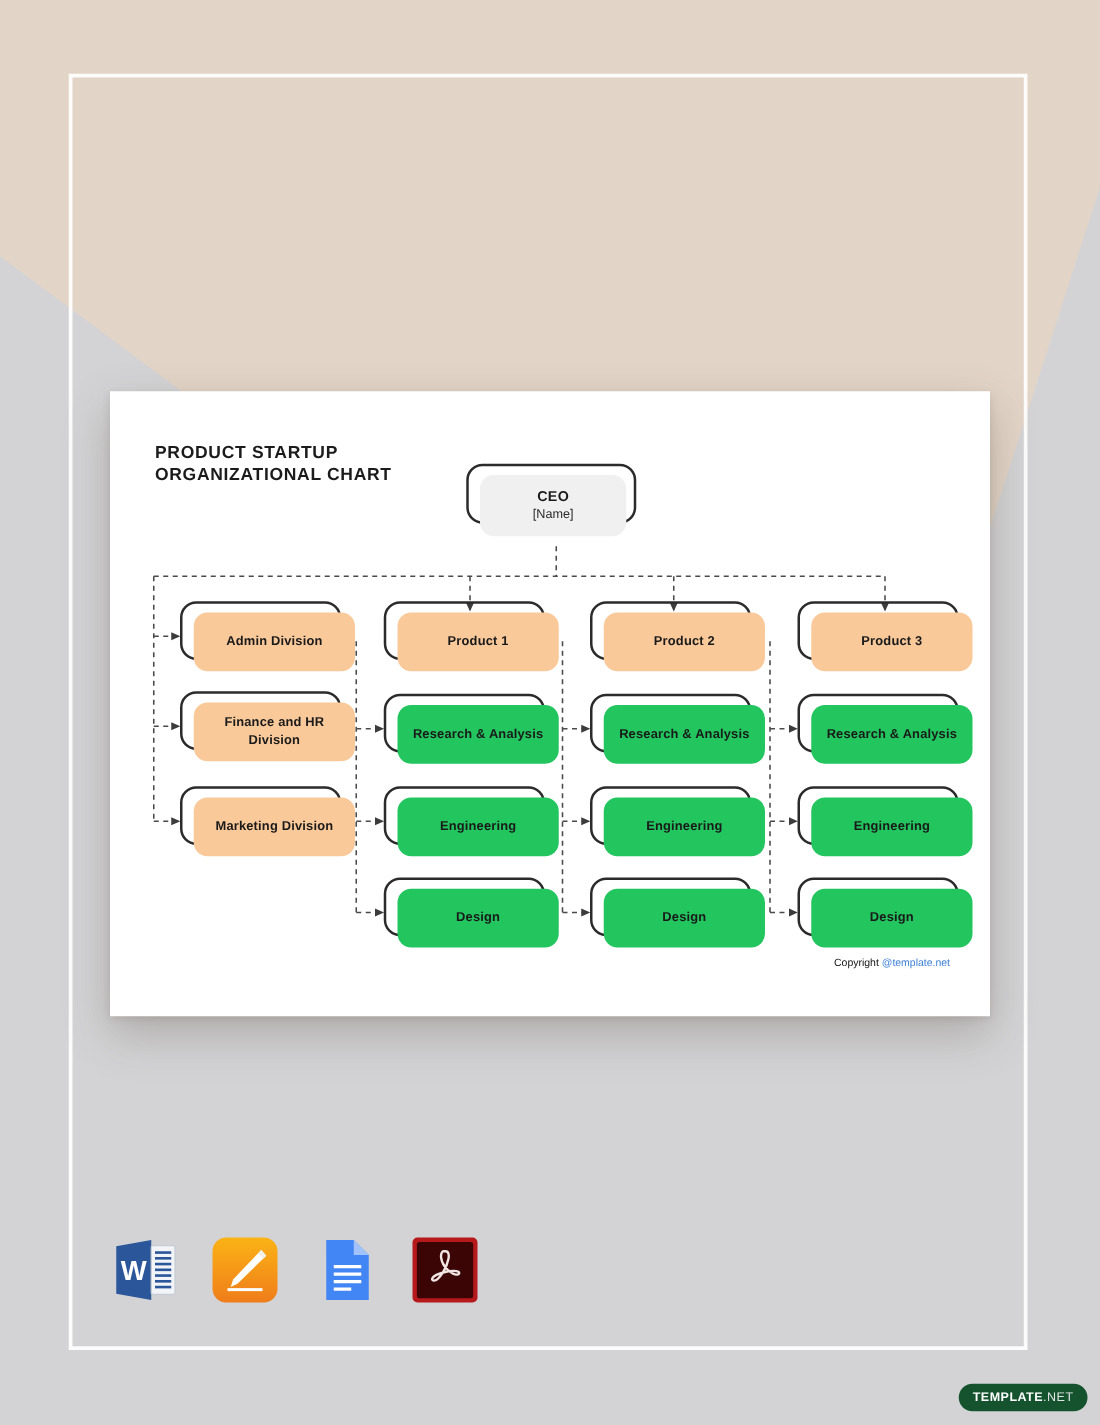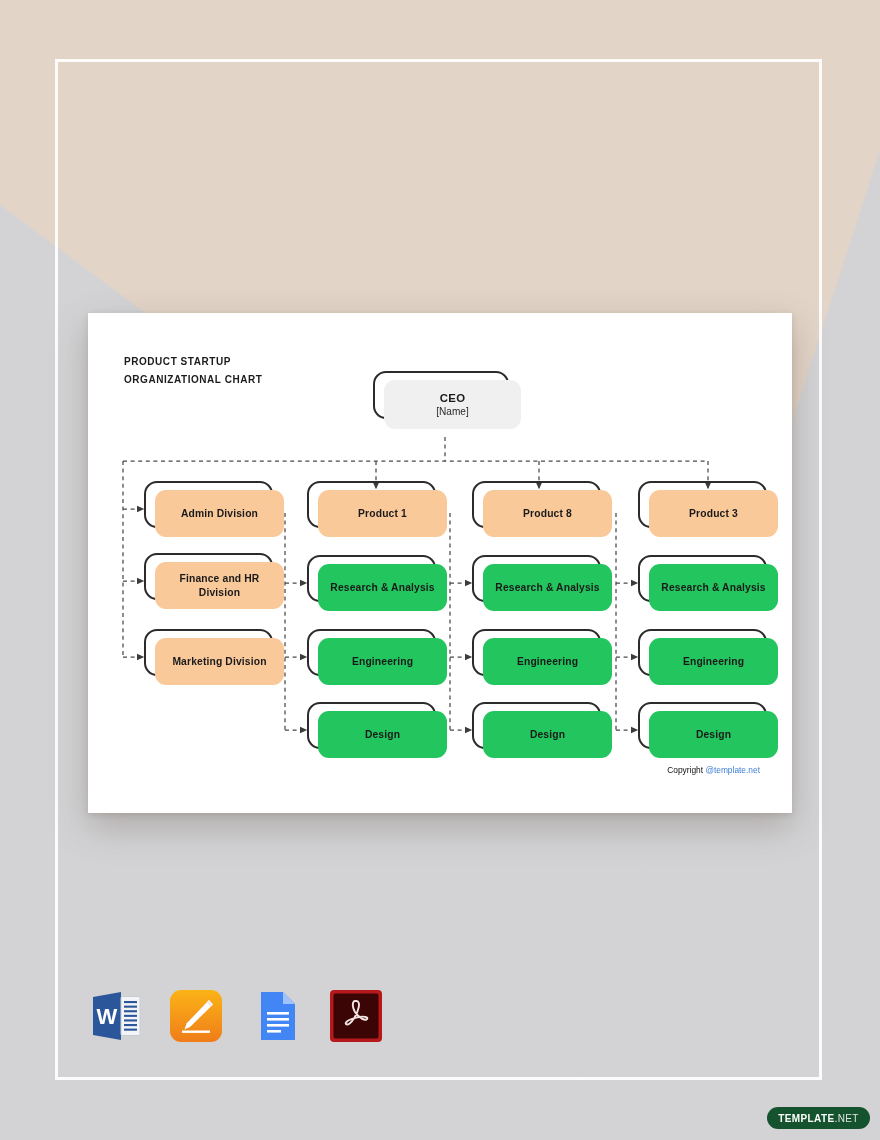--- a/index.html
+++ b/index.html
@@ -30,21 +30,21 @@
     box-sizing:border-box;pointer-events:none;
   }
   
   #doc-card{
     position:absolute;left:88px;top:313px;width:704px;height:500px;
     background:#ffffff;
     box-shadow:0 14px 34px rgba(90,75,65,.30), 0 2px 6px rgba(90,75,65,.16);
   }
   #doc-title{
     position:absolute;left:36px;top:40px;
-    font-size:10px;font-weight:bold;letter-spacing:.55px;
+    font-size:14px;font-weight:bold;letter-spacing:.55px;
     line-height:17.5px;color:#1b1b1b;white-space:pre-line;
   }
   
   #chart-canvas{position:absolute;left:0;top:0;width:704px;height:500px;}
   #connector-svg{position:absolute;left:0;top:0;width:704px;height:500px;}
 
   
   .node{position:absolute;}
   .node .outline{
     position:absolute;left:0;top:0;
@@ -134,21 +134,21 @@
 
         <path d="M528,200 L528,417"></path>
         <path d="M528,270 L550,270" marker-end="url(#ah)"></path>
         <path d="M528,344 L550,344" marker-end="url(#ah)"></path>
         <path d="M528,417 L550,417" marker-end="url(#ah)"></path>
       </g>
     </svg>
 
     <div class="node ceo" style="left:285px;top:58px;width:148px;height:58px;">
       <div class="outline" style="width:136px;height:48px;"></div>
-      <div class="fill" style="width:137px;height:49px;">
+      <div class="fill" style="width:117px;height:49px;">
         <span class="lbl-main">CEO</span>
         <span class="lbl-sub">[Name]</span>
       </div>
     </div>
 
     <div class="node orange" style="left:56px;top:168px;width:140px;height:56px;">
       <div class="outline" style="width:129px;height:47px;"></div>
       <div class="fill" style="width:129px;height:47px;">
         <span class="lbl">Admin Division</span>
       </div>
@@ -192,21 +192,21 @@
     <div class="node gray" style="left:219px;top:389px;width:140px;height:56px;">
       <div class="outline" style="width:129px;height:47px;"></div>
       <div class="fill" style="width:129px;height:47px;">
         <span class="lbl">Design</span>
       </div>
     </div>
 
     <div class="node orange" style="left:384px;top:168px;width:140px;height:56px;">
       <div class="outline" style="width:129px;height:47px;"></div>
       <div class="fill" style="width:129px;height:47px;">
-        <span class="lbl">Product 8</span>
+        <span class="lbl">Product 2</span>
       </div>
     </div>
 
     <div class="node gray" style="left:384px;top:242px;width:140px;height:56px;">
       <div class="outline" style="width:129px;height:47px;"></div>
       <div class="fill" style="width:129px;height:47px;">
         <span class="lbl">Research &amp; Analysis</span>
       </div>
     </div>
 

